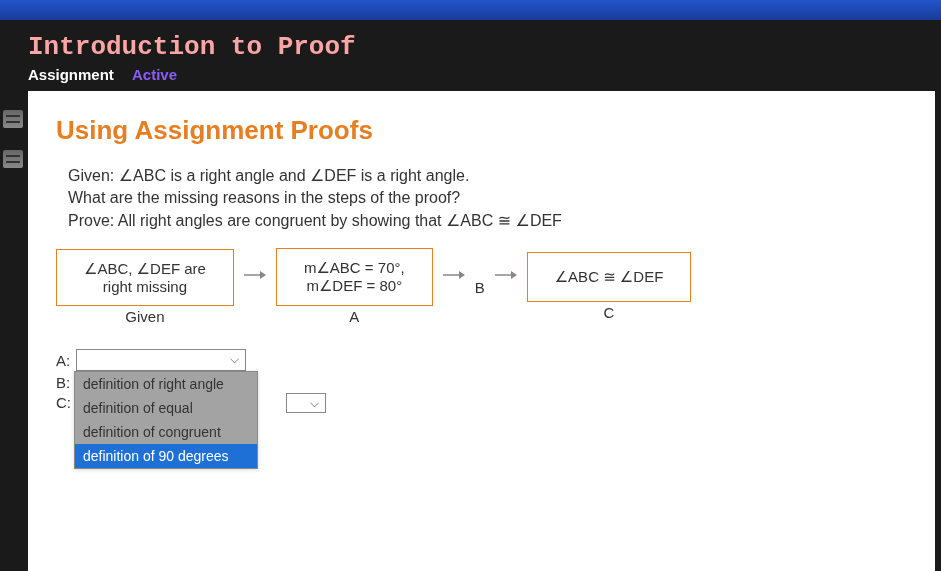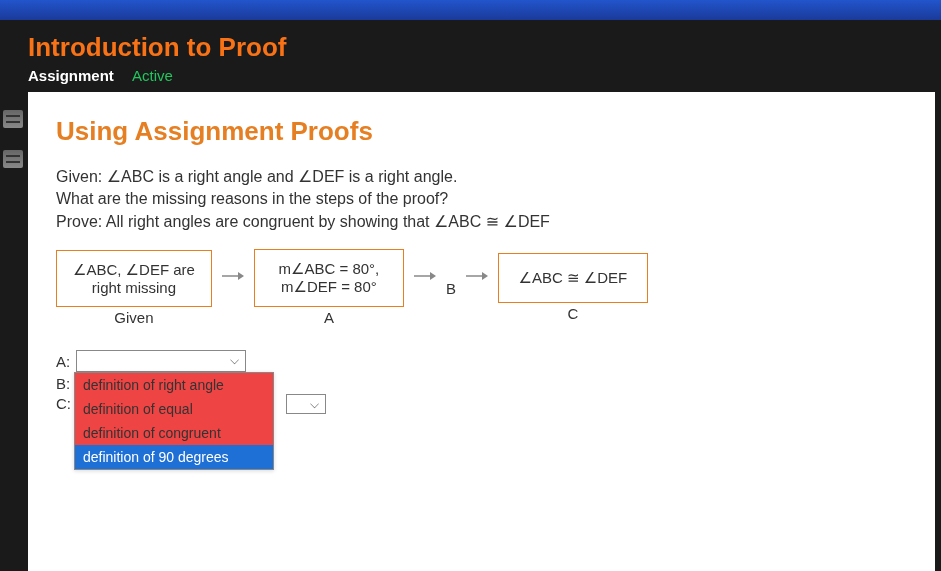--- a/index.html
+++ b/index.html
@@ -15,28 +15,29 @@
       background: linear-gradient(to bottom, #2255cc, #1a3a99);
     }
     .header-dark {
       background: #1a1a1a;
       padding: 12px 0 8px 28px;
       color: #fff;
     }
     .page-title {
       font-size: 26px;
       font-weight: bold;
-      color: #f97316;
+      color: #fca5a5;
+      font-family: Liberation Mono, monospace;
     }
     .subhead {
       margin-top: 4px;
       font-size: 15px;
     }
     .subhead .assignment { color: #ffffff; font-weight: bold; }
-    .subhead .active { color: #22c55e; margin-left: 14px; font-weight: normal; }
+    .subhead .active { color: #8b5cf6; margin-left: 14px; font-weight: bold; }
     .left-rail {
       position: absolute;
       left: 0;
       top: 110px;
       width: 26px;
       display: flex;
       flex-direction: column;
       gap: 22px;
       align-items: center;
     }
@@ -66,36 +67,36 @@
     }
     .content-title {
       color: #e67e22;
       font-size: 26px;
       font-weight: bold;
       margin-bottom: 20px;
     }
     .statement {
       font-size: 16px;
       color: #333;
-      margin: 4px 0;
+      margin: 4px 12px;
     }
     .flowchart {
       display: flex;
       align-items: center;
       gap: 10px;
       margin-top: 18px;
     }
     .flow-col {
       display: flex;
       flex-direction: column;
       align-items: center;
     }
     .flow-box {
       border: 1.5px solid #e67e22;
-      padding: 10px 16px;
+      padding: 10px 27px;
       text-align: center;
       font-size: 15px;
       color: #333;
       min-width: 150px;
       min-height: 50px;
       display: flex;
       flex-direction: column;
       justify-content: center;
     }
     .flow-label {
@@ -138,23 +139,23 @@
       right: 6px;
       top: 2px;
       font-size: 12px;
       color: #555;
     }
     .select-closed.small { width: 40px; height: 20px; }
     .dropdown-open {
       position: absolute;
       top: 22px;
       left: 18px;
-      width: 200px;
+      width: 184px;
       border: 1px solid #888;
-      background: #ef4444;
+      background: #a3a3a3;
       box-shadow: 0 1px 4px rgba(0,0,0,0.15);
       z-index: 10;
     }
     .dropdown-option {
       padding: 4px 8px;
       font-size: 14px;
       color: #333;
       cursor: pointer;
     }
     .dropdown-option.selected {
@@ -200,21 +201,21 @@
       <div class="flow-label">Given</div>
     </div>
     <div class="arrow">
       <svg width="22" height="12" viewBox="0 0 22 12">
           <line x1="0" y1="6" x2="16" y2="6" stroke="#888" stroke-width="1.5"></line>
           <polygon points="16,2 22,6 16,10" fill="#888"></polygon>
         </svg>
     </div>
     <div class="flow-col">
       <div class="flow-box">
-        <div>m∠ABC = 80°,</div>
+        <div>m∠ABC = 70°,</div>
         <div>m∠DEF = 80°</div>
       </div>
       <div class="flow-label">A</div>
     </div>
     <div class="arrow">
       <svg width="22" height="12" viewBox="0 0 22 12">
           <line x1="0" y1="6" x2="16" y2="6" stroke="#888" stroke-width="1.5"></line>
           <polygon points="16,2 22,6 16,10" fill="#888"></polygon>
         </svg>
     </div>

